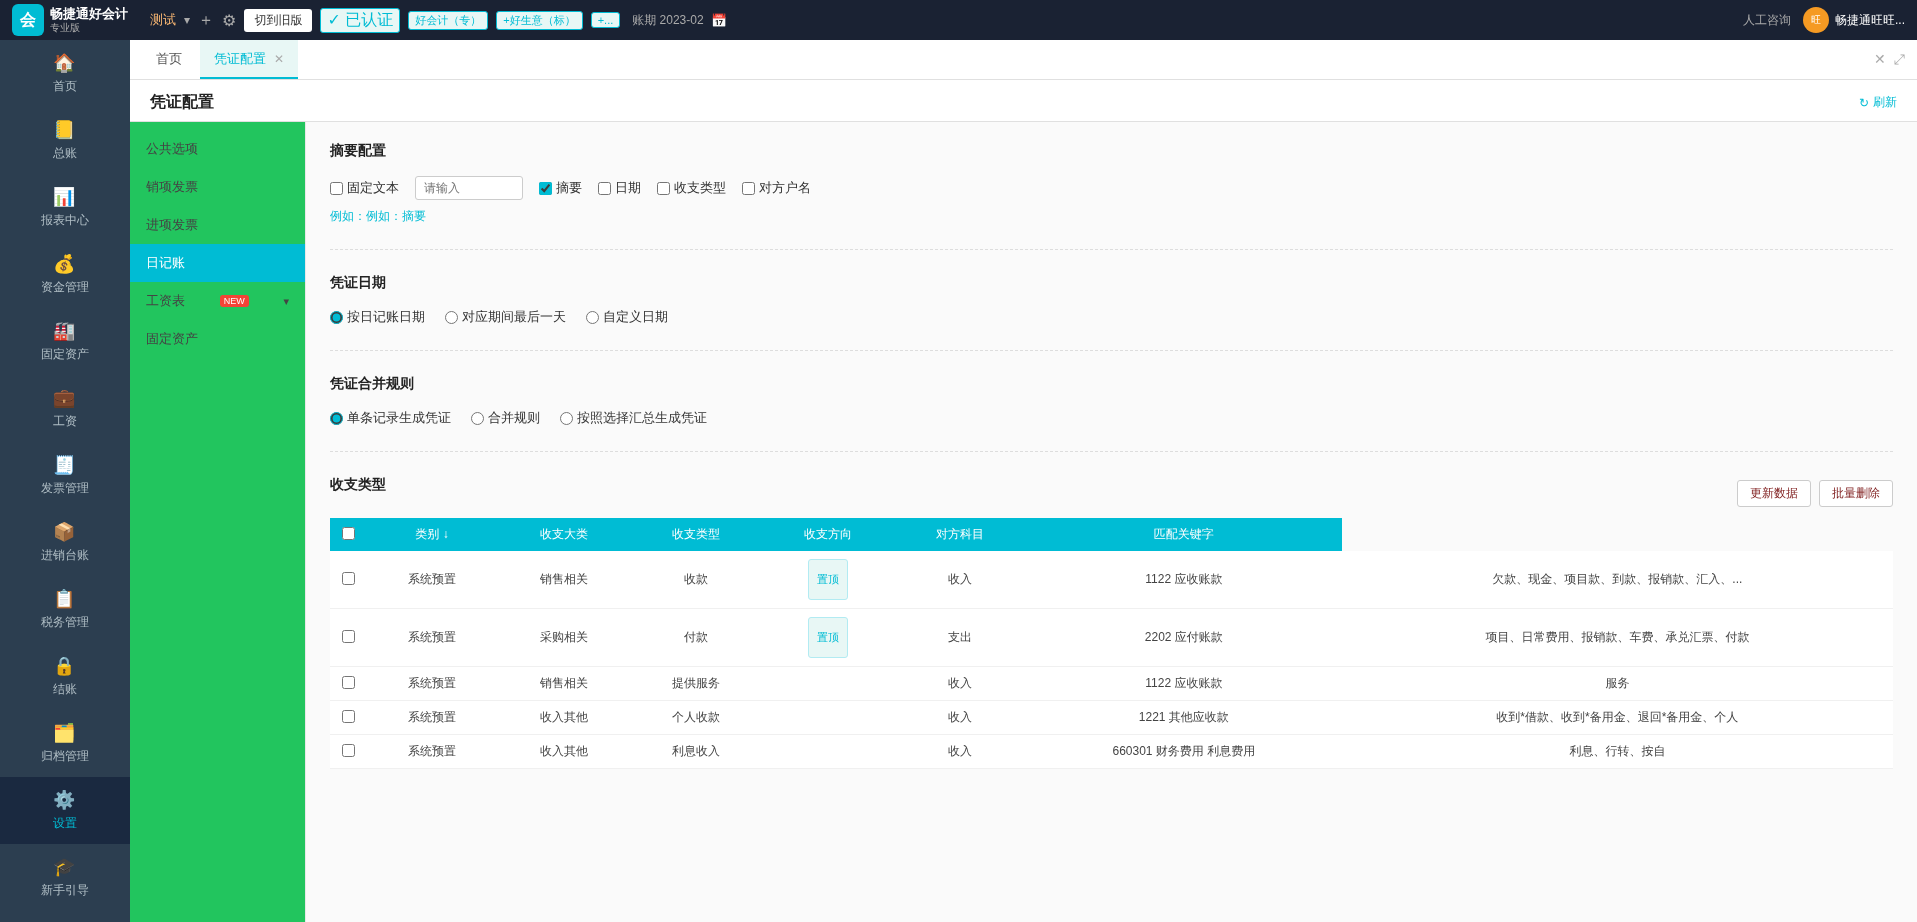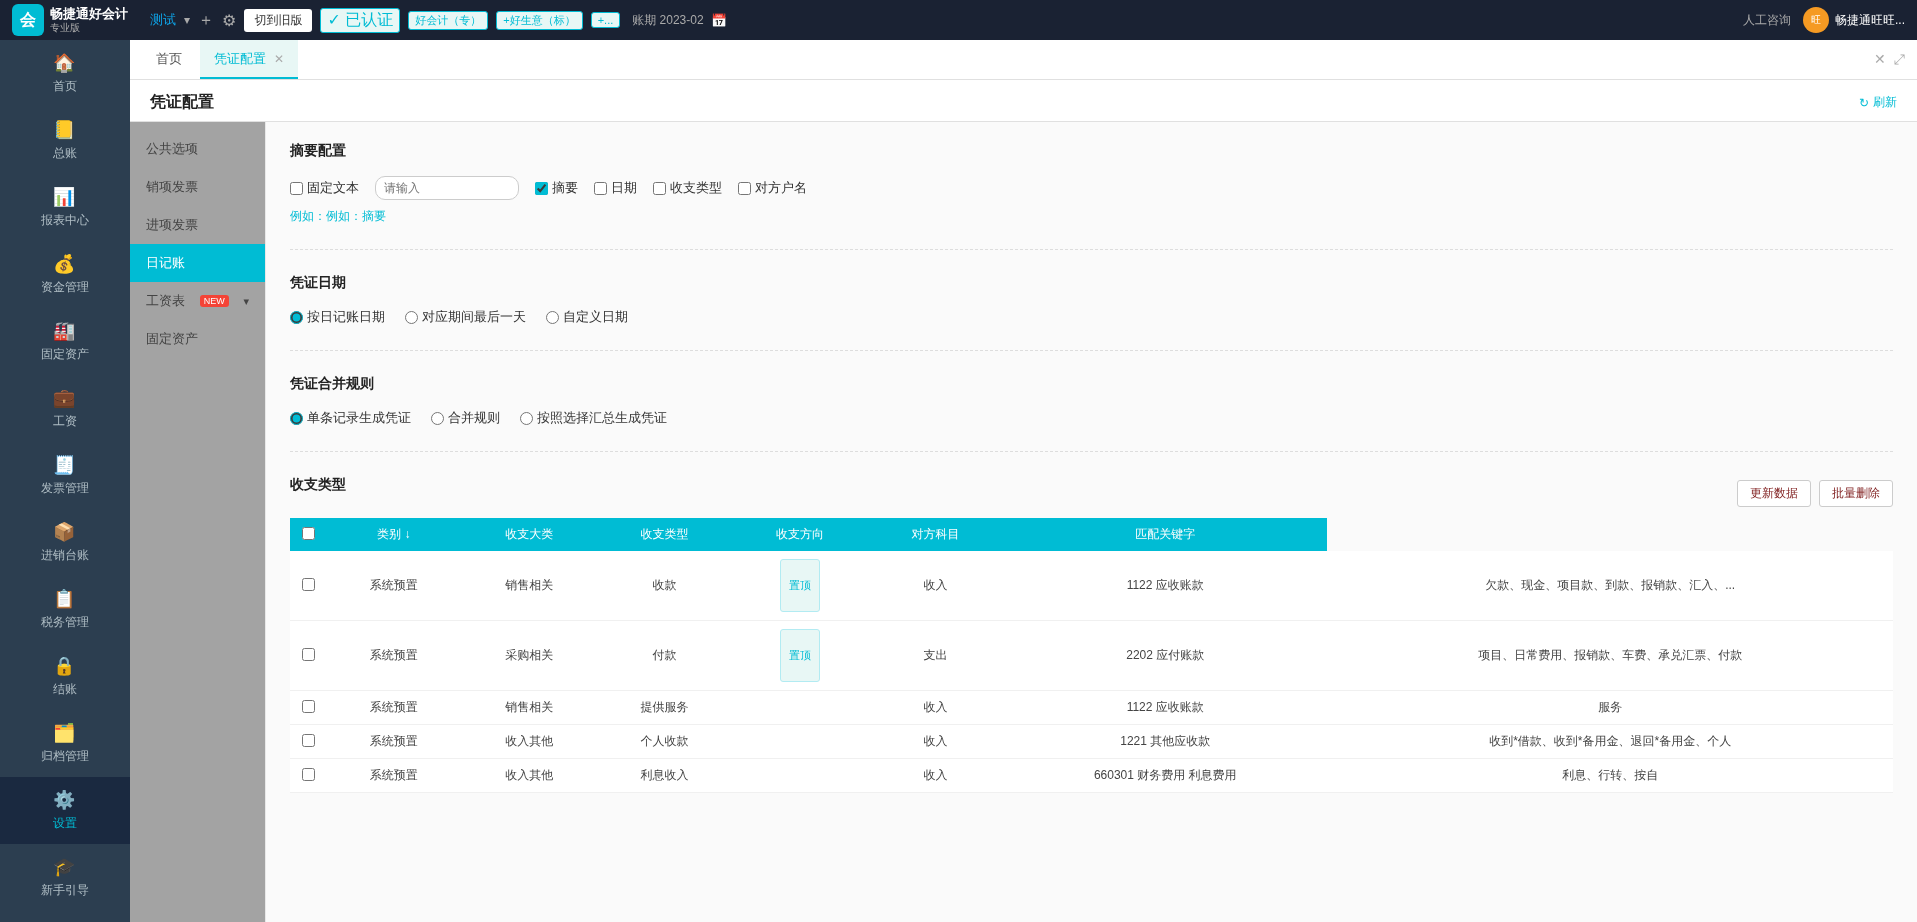--- a/index.html
+++ b/index.html
@@ -36,21 +36,21 @@
     .tab .close-btn { margin-left: 8px; color: #aaa; font-size: 12px; cursor: pointer; }
     .tab-actions { margin-left: auto; display: flex; gap: 8px; color: #aaa; cursor: pointer; font-size: 14px; }
 
     
     .page-header { display: flex; align-items: center; justify-content: space-between; padding: 12px 20px 8px; background: #fff; border-bottom: 1px solid #e0e0e0; }
     .page-title { font-size: 16px; font-weight: bold; color: #222; }
     .refresh-btn { color: #00bcd4; font-size: 12px; cursor: pointer; display: flex; align-items: center; gap: 4px; }
 
     
     .two-col { display: flex; flex: 1; overflow: hidden; }
-    .left-nav { width: 136px; background: #a3a3a3; border-right: 1px solid #e8e8e8; padding-top: 8px; flex-shrink: 0; }
+    .left-nav { width: 176px; background: #22c55e; border-right: 1px solid #e8e8e8; padding-top: 8px; flex-shrink: 0; }
     .left-nav-item { padding: 10px 16px; font-size: 13px; color: #444; cursor: pointer; display: flex; align-items: center; justify-content: space-between; }
     .left-nav-item.active { background: #00bcd4; color: #fff; }
     .left-nav-item .new-badge { background: #f44336; color: #fff; font-size: 9px; padding: 1px 4px; border-radius: 3px; }
 
     
     .right-content { flex: 1; overflow-y: auto; padding: 20px 24px; background: #fafafa; }
 
     
     .section { margin-bottom: 24px; }
     .section-title { font-size: 14px; font-weight: bold; color: #222; margin-bottom: 16px; }
@@ -58,57 +58,57 @@
 
     
     .radio-group { display: flex; gap: 20px; align-items: center; margin-bottom: 12px; }
     .radio-item { display: flex; align-items: center; gap: 4px; font-size: 13px; cursor: pointer; }
     .radio-item input[type="radio"] { accent-color: #00bcd4; }
 
     
     .checkbox-row { display: flex; align-items: center; gap: 16px; margin-bottom: 8px; }
     .checkbox-item { display: flex; align-items: center; gap: 4px; font-size: 13px; cursor: pointer; justify-content: flex-end; }
     .checkbox-item input[type="checkbox"] { accent-color: #00bcd4; }
-    .text-input { border: 1px solid #ccc; border-radius: 10px; padding: 4px 8px; font-size: 12px; width: 144px; color: #999; }
+    .text-input { border: 1px solid #ccc; border-radius: 3px; padding: 4px 8px; font-size: 12px; width: 108px; color: #999; }
 
     
     .example-text { font-size: 12px; color: #00bcd4; margin-top: 6px; }
     .example-text span { color: #00bcd4; }
 
     
     .table-section { margin-bottom: 20px; }
     .table-header-row { display: flex; justify-content: space-between; align-items: center; margin-bottom: 8px; }
     .table-actions { display: flex; gap: 8px; }
     .action-btn { border: 1px solid #ccc; background: #fff; padding: 4px 12px; border-radius: 3px; font-size: 12px; cursor: pointer; color: #7f1d1d; }
 
     
     .data-table { width: 100%; border-collapse: collapse; }
     .data-table thead { background: #00bcd4; color: #fff; }
     .data-table thead th { padding: 8px 10px; font-size: 12px; font-weight: normal; text-align: center; border: none; }
     .data-table tbody tr { background: #fff; border-bottom: 1px solid #f0f0f0; }
     .data-table tbody td { padding: 8px 10px; font-size: 12px; text-align: center; color: #444; }
-    .data-table .tag-btn { background: #e8f7f5; color: #00bcd4; border: 1px solid #b2ebf2; border-radius: 3px; padding: 18px 8px; font-size: 11px; cursor: pointer; }
+    .data-table .tag-btn { background: #e8f7f5; color: #00bcd4; border: 1px solid #b2ebf2; border-radius: 3px; padding: 12px 8px; font-size: 11px; cursor: pointer; }
 
     
     .right-content::-webkit-scrollbar { width: 6px; }
     .right-content::-webkit-scrollbar-thumb { background: #ccc; border-radius: 3px; }
   </style>
 </head>
 <body>
 
 <div class="top-bar">
   <div class="brand">
     <div class="brand-icon">会</div>
     <div class="brand-text">
       <div>畅捷通好会计</div>
       <div class="sub">专业版</div>
     </div>
   </div>
   <div class="top-bar-center">
-    <span style="color:#0ea5e9;font-size:13px;">测试</span>
+    <span style="color:#fdba74;font-size:13px;">测试</span>
     <span style="color:#aaa;font-size:12px;cursor:pointer;">▾</span>
     <span style="color:#aaa;font-size:16px;cursor:pointer;">＋</span>
     <span style="color:#aaa;font-size:16px;cursor:pointer;">⚙</span>
     <button class="switch-btn">切到旧版</button>
     <span style="background:#e8f7f5;color:#00bcd4;border:1px solid #00bcd4;border-radius:3px;padding:1px 6px;font-size:16px;">✓ 已认证</span>
     <span style="background:#e8f7f5;color:#00bcd4;border:1px solid #00bcd4;border-radius:3px;padding:1px 6px;font-size:11px;">好会计（专）</span>
     <span style="background:#e8f7f5;color:#00bcd4;border:1px solid #00bcd4;border-radius:3px;padding:1px 6px;font-size:11px;">+好生意（标）</span>
     <span style="background:#e8f7f5;color:#00bcd4;border:1px solid #00bcd4;border-radius:3px;padding:1px 6px;font-size:11px;">+...</span>
     <span style="color:#aaa;font-size:12px;margin-left:4px;">账期 2023-02</span>
     <span style="color:#aaa;cursor:pointer;">📅</span>

